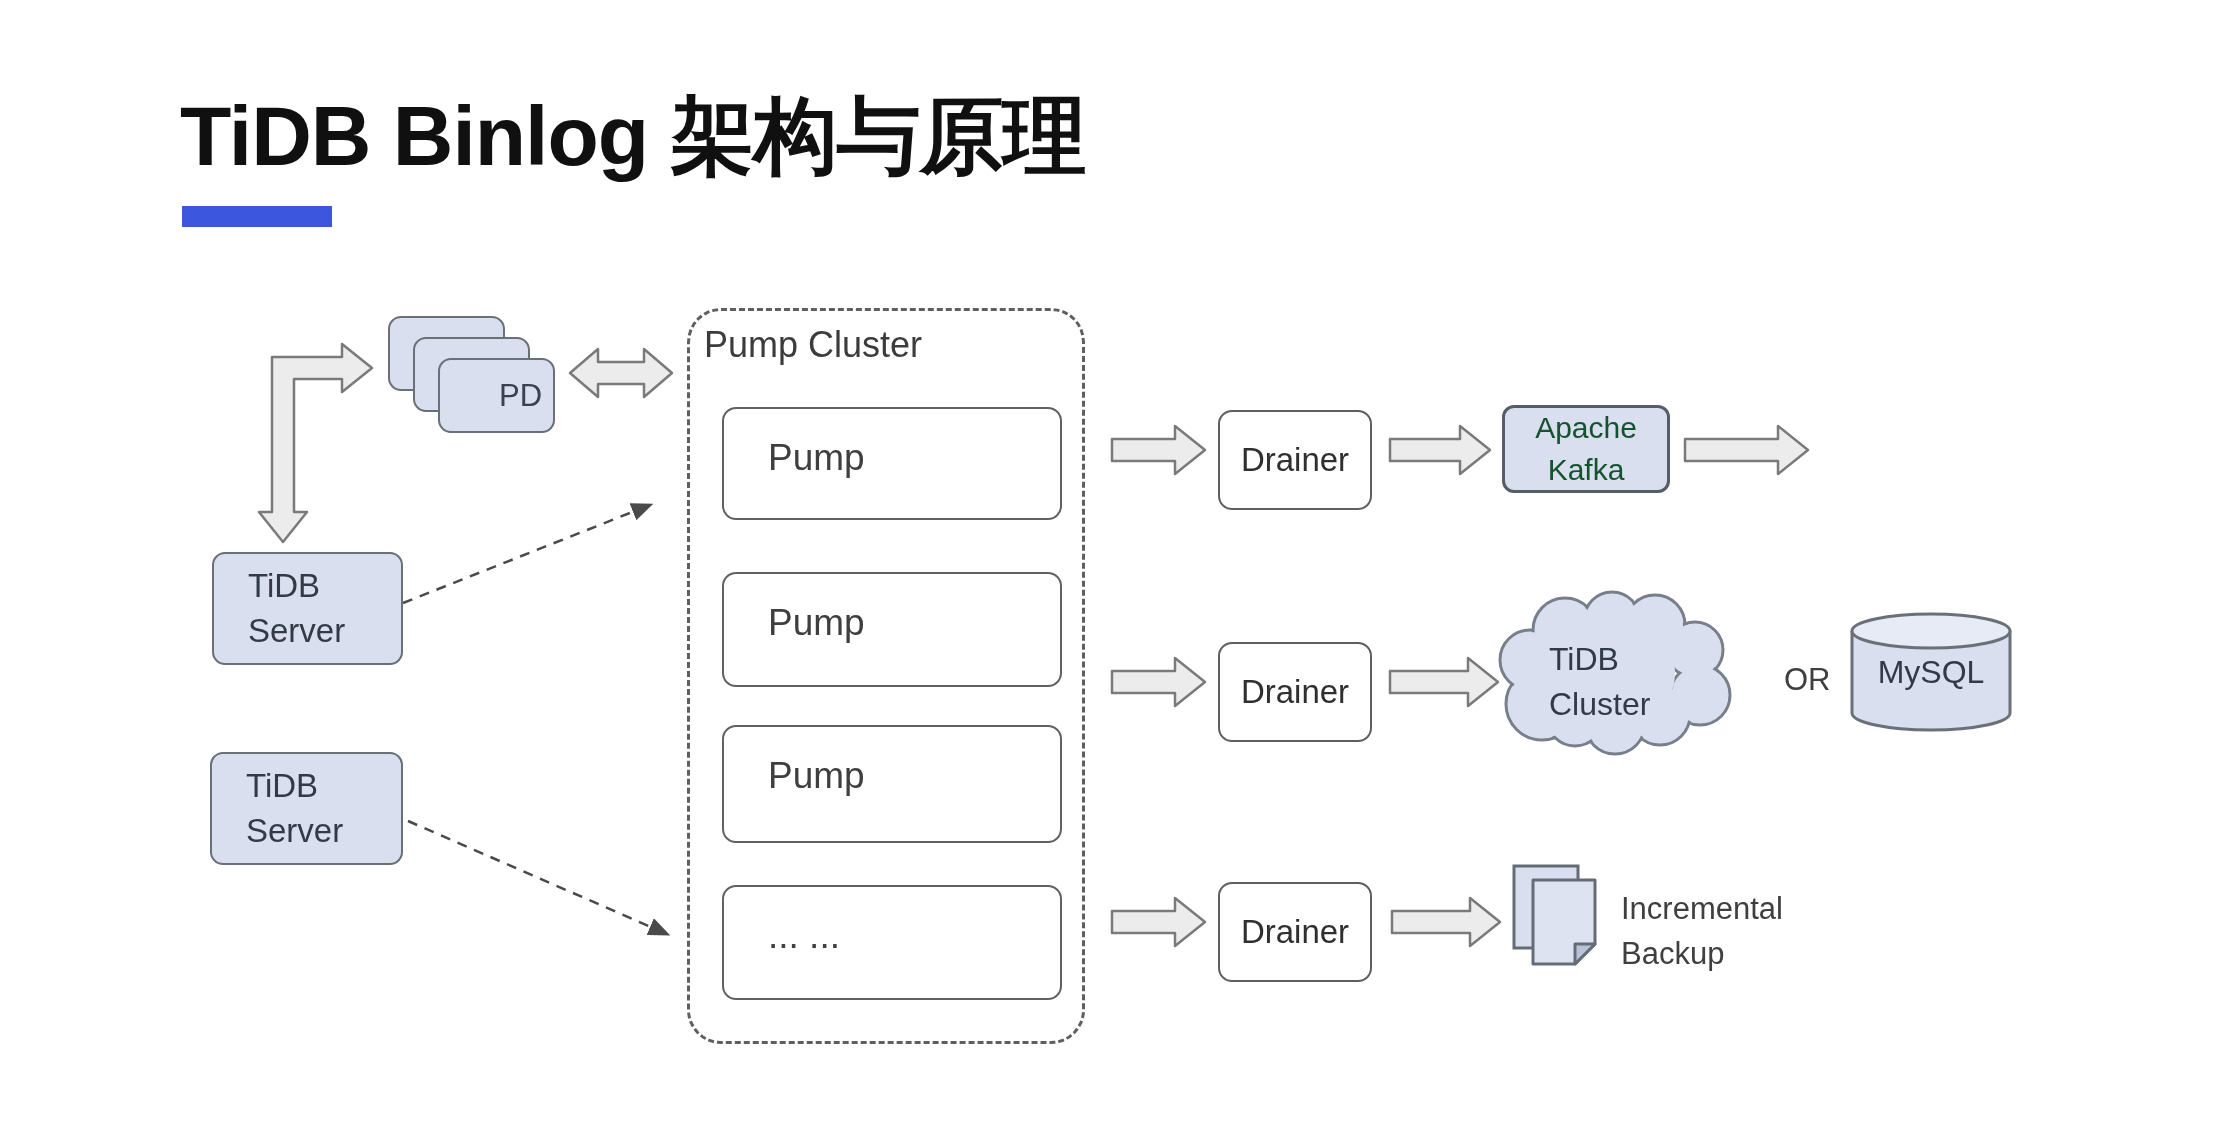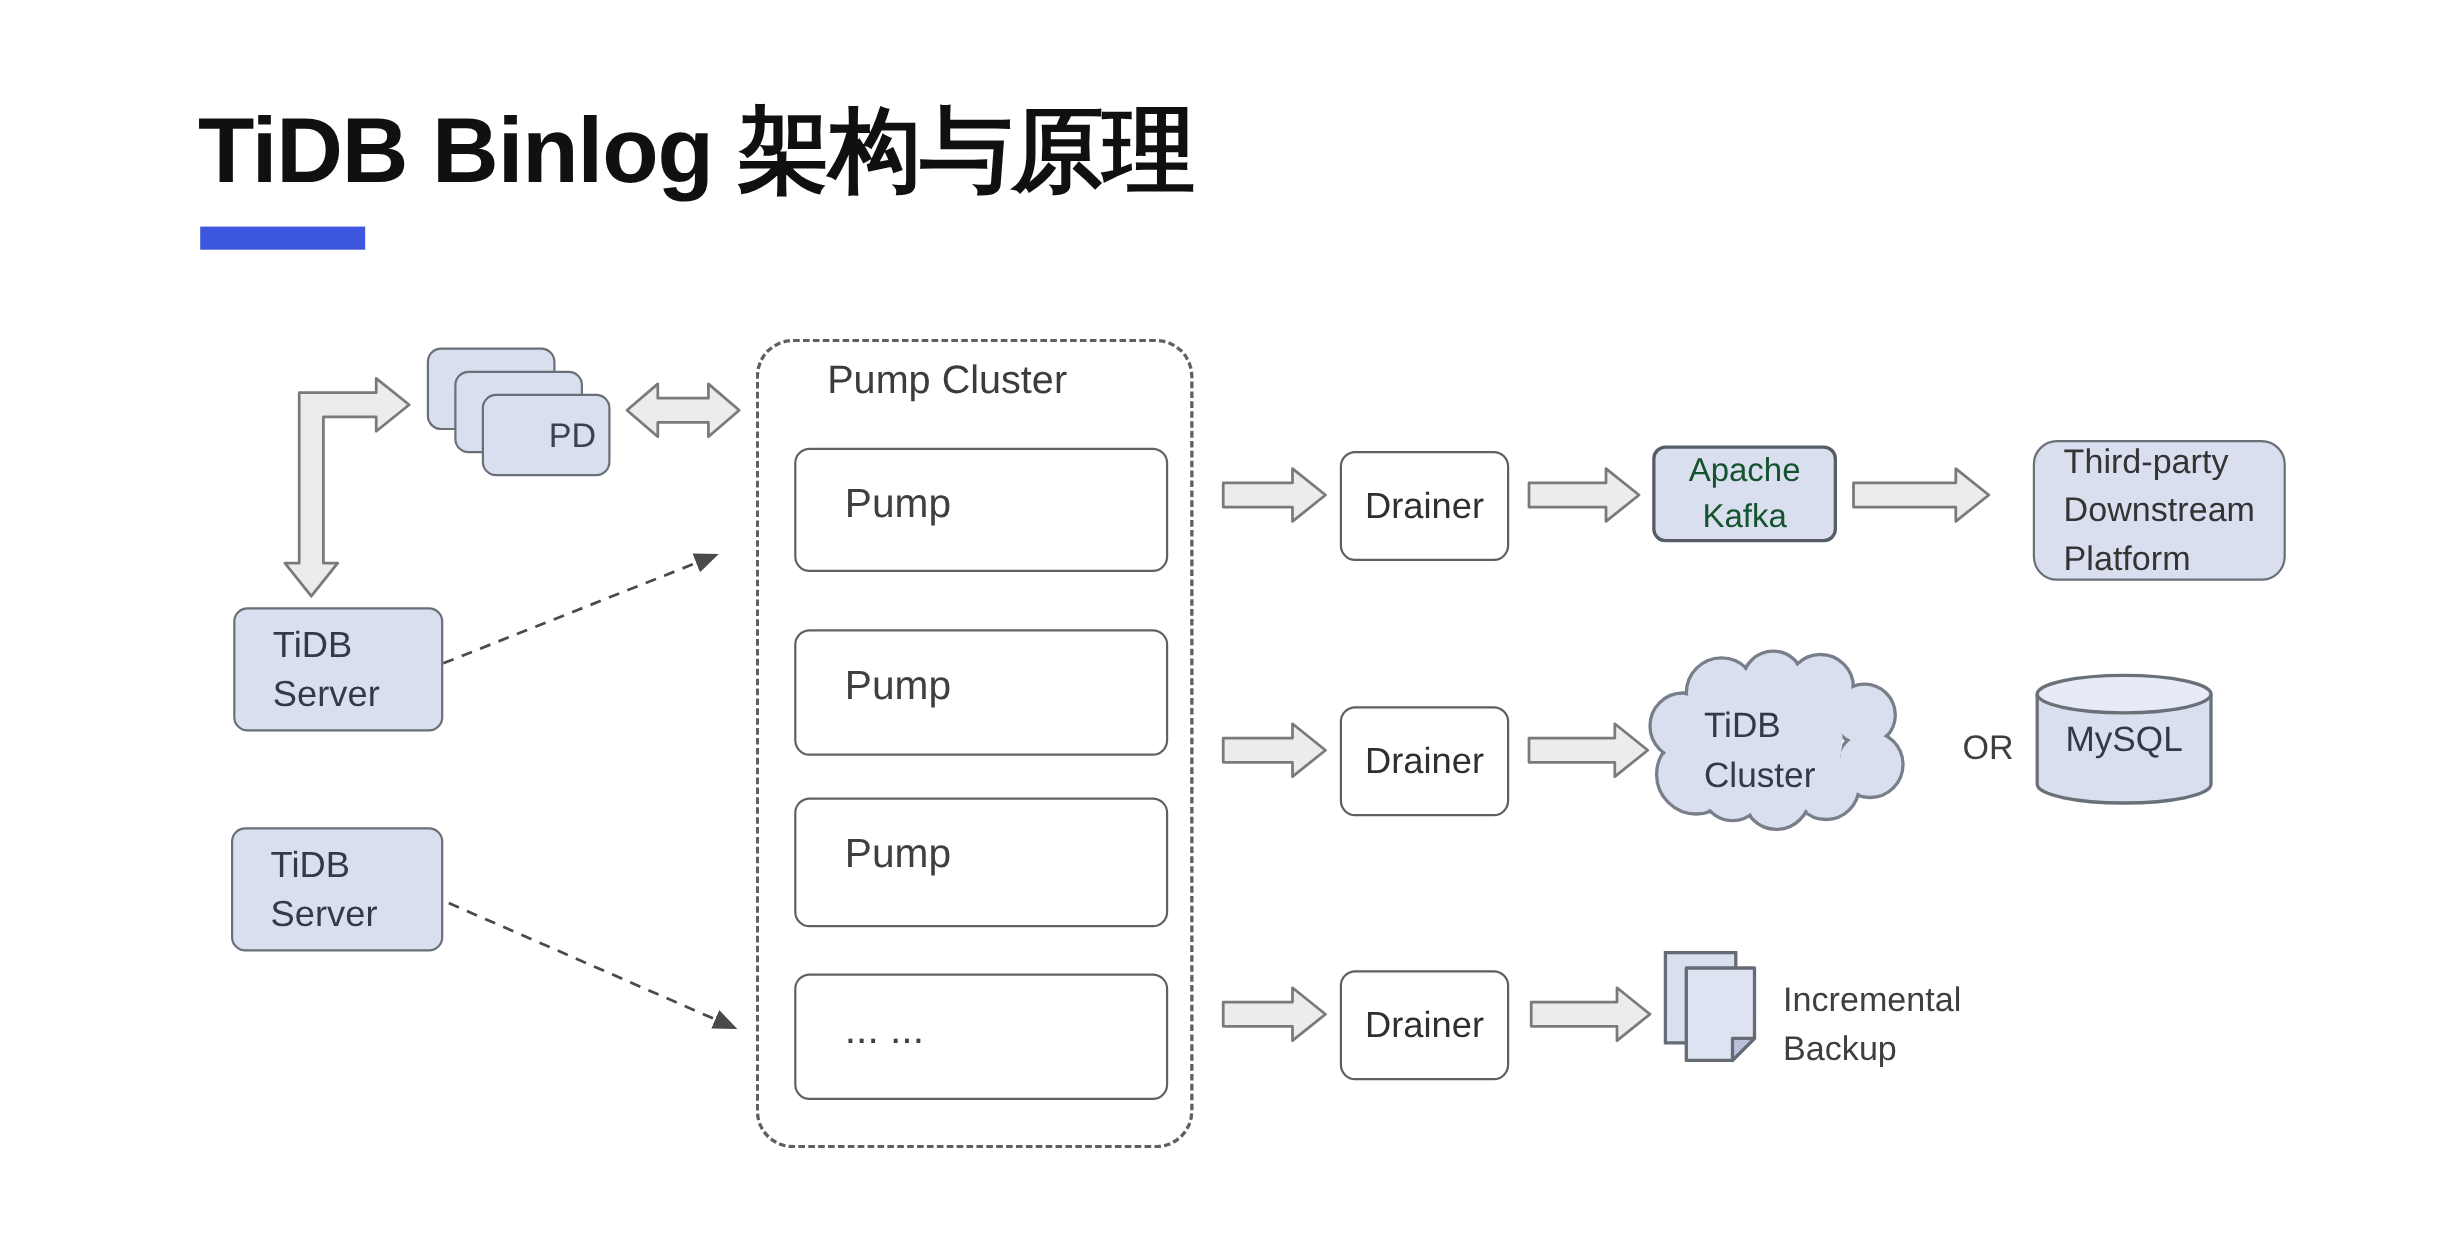--- a/index.html
+++ b/index.html
@@ -33,21 +33,21 @@
   .pd-front{left:438px;top:358px;width:117px;height:75px;font-size:31px;color:#3A4150;padding-left:48px;}
 
   .tidb-server-1{left:212px;top:552px;width:191px;height:113px;}
   .tidb-server-2{left:210px;top:752px;width:193px;height:113px;}
   .tidb-label{padding-left:34px;font-size:33px;line-height:1.35;color:#333A47;white-space:pre-line;}
 
   .pump-cluster{
     left:687px;top:308px;width:398px;height:736px;z-index:2;box-sizing:border-box;
     border:3px dashed #5F5F5F;border-radius:34px;background:transparent;
   }
-  .pump-cluster-label{left:752px;top:324px;font-size:36px;color:#3C3C3C;z-index:3;}
+  .pump-cluster-label{left:704px;top:324px;font-size:36px;color:#3C3C3C;z-index:3;}
   .pump-box{
     left:722px;width:340px;background:#fff;border:2.5px solid #616161;border-radius:14px;
     font-size:37px;color:#3F3F3F;padding:28px 0 0 44px;z-index:3;box-sizing:border-box;
   }
   .pump-1{top:407px;height:113px;}
   .pump-2{top:572px;height:115px;}
   .pump-3{top:725px;height:118px;}
   .pump-4{top:885px;height:115px;}
 
   .drainer{left:1218px;width:154px;height:100px;font-size:33px;color:#2F2F2F;}
@@ -175,25 +175,20 @@
     <span>Drainer</span>
   </div>
   <div class="abs node white-node drainer drainer-3 center-flex">
     <span>Drainer</span>
   </div>
 
   <div class="abs node blue-node kafka center-flex">
     <span>Apache
 Kafka</span>
   </div>
-  <div class="abs node blue-node third-party left-flex">
-    <span>Third-party
-Downstream
-Platform</span>
-  </div>
 
   <div class="abs cloud-label">TiDB
 Cluster</div>
   <div class="abs or-label">OR</div>
   <div class="abs mysql-label center-flex">MySQL</div>
   <div class="abs incremental-label">Incremental
 Backup</div>
 
 </div>
 

